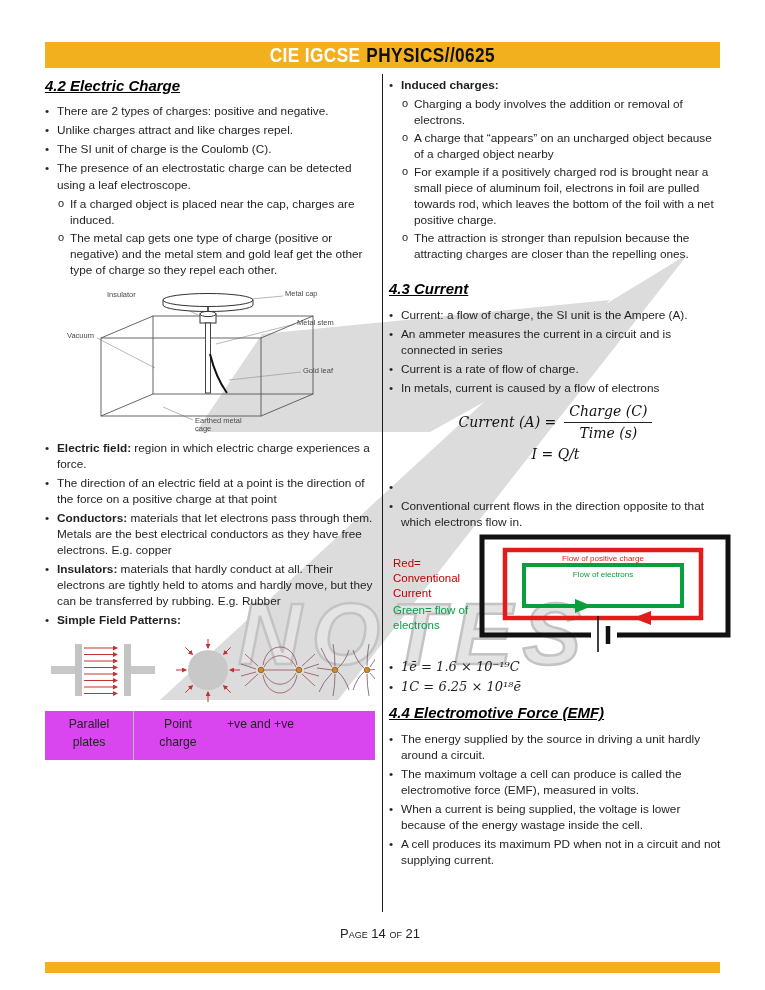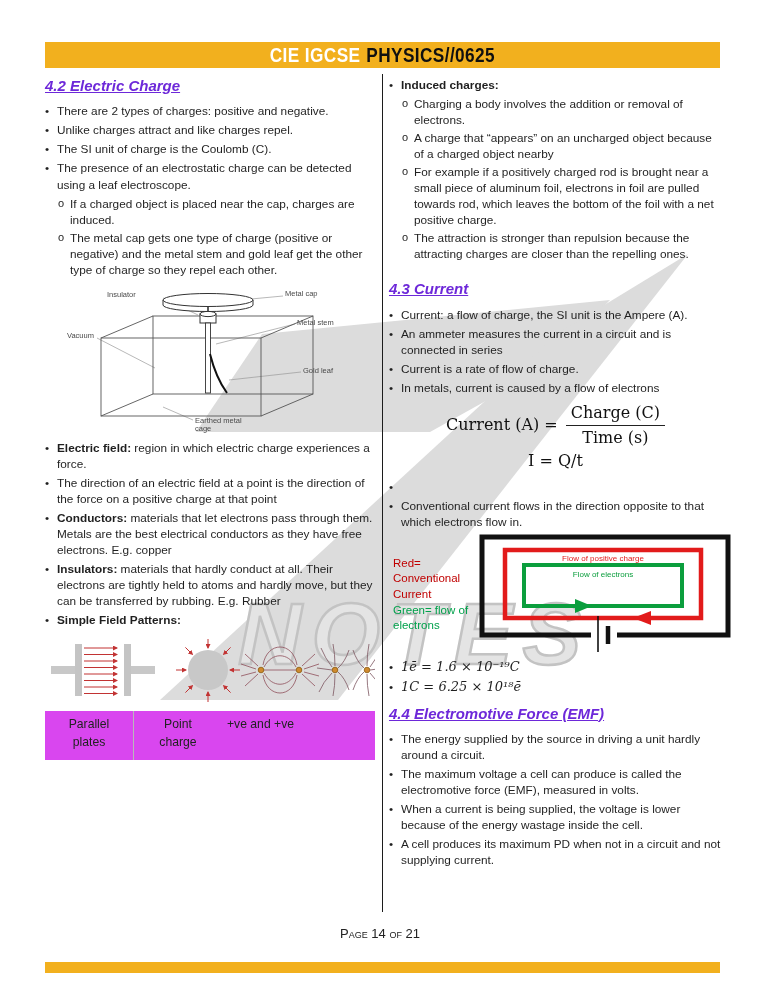--- a/index.html
+++ b/index.html
@@ -11,31 +11,31 @@
   .wm{position:absolute;left:0;top:0;z-index:0;pointer-events:none;}
   .header-bar{
     position:absolute;left:45px;top:42px;width:675px;height:26px;background:#F2B01E;
     display:flex;align-items:center;justify-content:center;z-index:2;
   }
   .header-title{display:flex;gap:7px;font-weight:bold;font-size:21px;letter-spacing:.5px;transform:scaleX(.82);white-space:nowrap;}
   .ht-left{color:#ffffff;} .ht-right{color:#101010;}
   .divider{position:absolute;left:382px;top:74px;width:1.4px;height:838px;background:#1c1c1c;z-index:1;}
   .col{position:absolute;top:74px;width:333px;font-size:11.8px;line-height:1.36;z-index:1;}
   .col-left{left:45px;} .col-right{left:389px;}
-  h2.section{font-size:15px;font-weight:bold;font-style:italic;text-decoration:underline;margin:2px 0 7px 0;color:#6d28d9;}
+  h2.section{font-size:15px;font-weight:bold;font-style:italic;text-decoration:underline;margin:2px 0 7px 0;color:#000000;}
   h2.mid{margin-top:17px;}
   ul.bullets{list-style:none;margin:0 0 2px 0;padding:0;}
   li.bullet{display:flex;margin:0 0 3px 0;}
   li.bullet .marker{flex:none;width:12px;}
   li.sub{padding-left:13px;margin-bottom:2px;}
   li.sub .marker{font-size:11px;}
   .bold-lead{font-weight:bold;}
   li.formula{font-family:"DejaVu Serif","Liberation Serif",serif;font-style:italic;font-size:13px;margin-bottom:2px;}
   li.formula .marker{font-family:"Liberation Sans",sans-serif;font-style:normal;font-size:11.8px;padding-top:1px;}
-  .eq-block{font-family:"DejaVu Serif","Liberation Serif",serif;font-size:16px;margin:6px 0 7px 0;color:#111;}
+  .eq-block{font-family:"DejaVu Serif","Liberation Serif",serif;font-style:italic;font-size:14px;margin:6px 0 15px 0;color:#111;}
   .eq-line1{display:flex;justify-content:center;align-items:center;gap:8px;}
   .frac{text-align:center;display:inline-block;}
   .frac .num{padding:0 5px 1px 5px;}
   .frac .den{border-top:1.3px solid #222;padding:1px 5px 0 5px;}
   .eq-line2{text-align:center;margin-top:2px;}
   figure{margin:0;}
   .scope-fig{position:relative;width:330px;height:152px;margin:8px 0 2px 0;}
   .scope-fig .lbl{position:absolute;font-size:7.5px;color:#4a4a4a;line-height:1.1;}
   .fp-fig{width:330px;margin-top:10px;}
   .fp-captions{display:flex;background:#d946ef;width:330px;margin-top:3px;}

